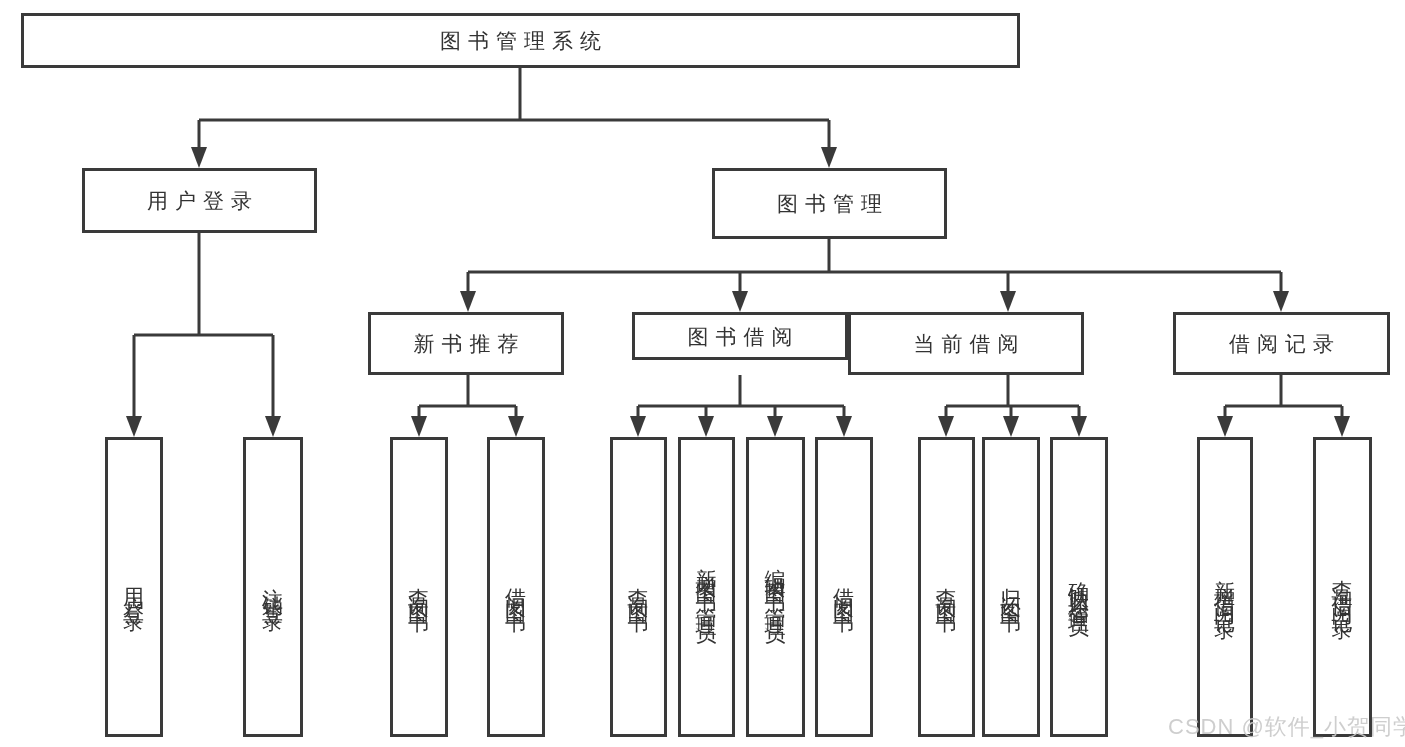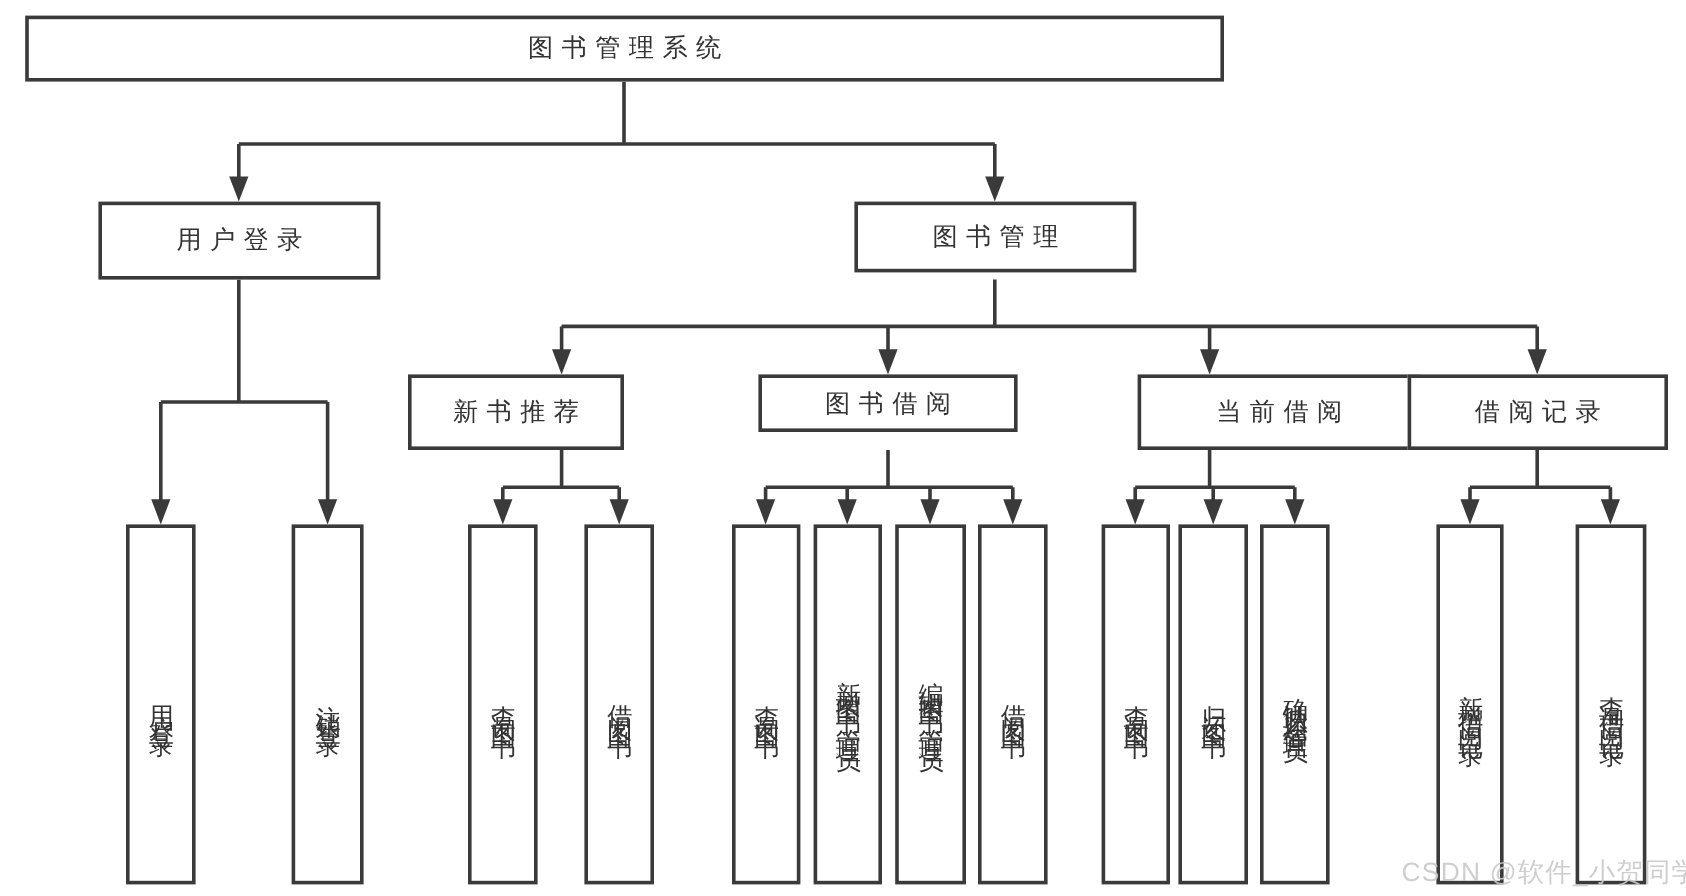--- a/index.html
+++ b/index.html
@@ -61,31 +61,31 @@
   </g>
 </svg>
 
 <div class="node" style="left:21px;top:13px;width:999px;height:55px">
   <span class="htext">图书管理系统</span>
 </div>
 
 <div class="node" style="left:82px;top:168px;width:235px;height:65px">
   <span class="htext">用户登录</span>
 </div>
-<div class="node" style="left:712px;top:168px;width:235px;height:59px">
+<div class="node" style="left:712px;top:168px;width:235px;height:71px">
   <span class="htext">图书管理</span>
 </div>
 
-<div class="node" style="left:340px;top:312px;width:180px;height:63px">
+<div class="node" style="left:368px;top:312px;width:196px;height:63px">
   <span class="htext">新书推荐</span>
 </div>
 <div class="node" style="left:632px;top:312px;width:216px;height:48px">
   <span class="htext">图书借阅</span>
 </div>
-<div class="node" style="left:948px;top:312px;width:236px;height:63px">
+<div class="node" style="left:848px;top:312px;width:236px;height:63px">
   <span class="htext">当前借阅</span>
 </div>
 <div class="node" style="left:1173px;top:312px;width:217px;height:63px">
   <span class="htext">借阅记录</span>
 </div>
 
 <div class="node" style="left:105px;top:437px;width:58px;height:300px">
   <span class="vtext">用户登录</span>
 </div>
 <div class="node" style="left:243px;top:437px;width:60px;height:300px">

